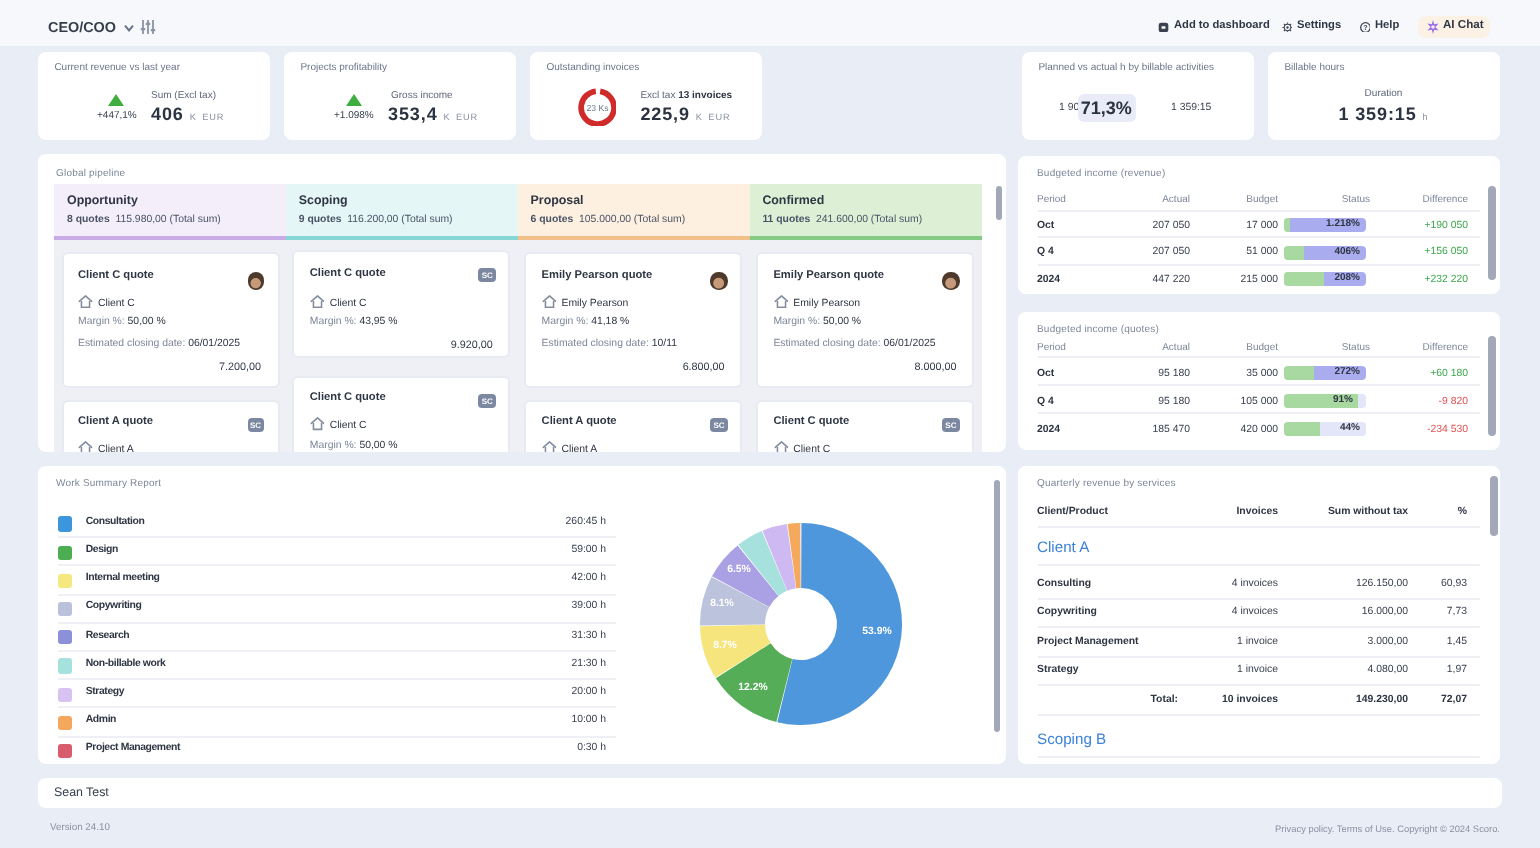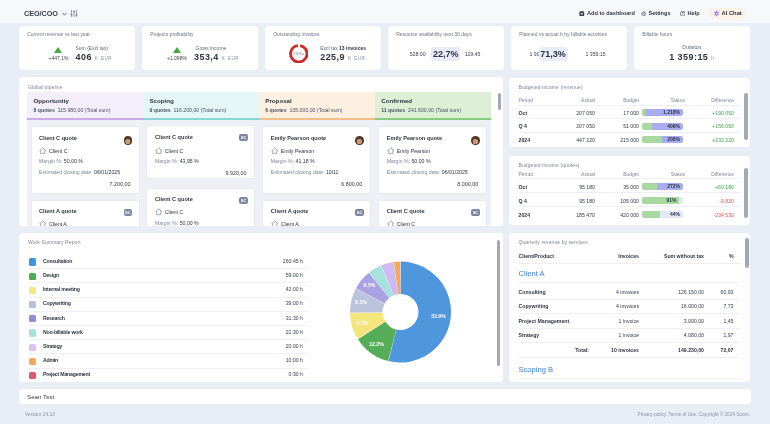--- a/index.html
+++ b/index.html
@@ -103,26 +103,20 @@
 <div class="card" style="left:264.5px;top:26px;width:116.5px;height:44px">
 <div class="kt">Outstanding invoices</div>
 <svg class="abs" style="left:24px;top:17.6px" width="19.6" height="19.6" viewBox="0 0 20 20">
 <circle cx="10" cy="10" r="8.4" fill="none" stroke="#cf2b2b" stroke-width="2.9" stroke-dasharray="50.2 2.6" transform="rotate(-81 10 10)"></circle>
 <text x="10" y="11.6" font-size="4.4" fill="#6b7689" text-anchor="middle" font-family="Liberation Sans">23 Ks</text>
       </svg>
 <div class="klbl" style="left:55.7px;top:19px">Excl tax <b style="color:#2e3543">13 invoices</b></div>
 <div class="kval" style="left:55.7px;top:26.7px">225,9 <span class="kunit">K  EUR</span></div>
 </div>
 
-<div class="card" style="left:387.5px;top:26px;width:116.5px;height:44px">
-<div class="kt">Resource availability next 30 days</div>
-<div class="sm" style="left:22.2px;top:24.8px">528:00</div>
-<div class="pill" style="left:43.4px;top:20.9px;width:29.6px;height:14px">22,7%</div>
-<div class="sm" style="left:77.4px;top:24.8px">119:45</div>
-</div>
 
 <div class="card" style="left:510.5px;top:26px;width:116.5px;height:44px">
 <div class="kt">Planned vs actual h by billable activities</div>
 <div class="sm" style="left:19px;top:24.8px">1 907:20</div>
 <div class="pill" style="left:28px;top:20.9px;width:29.2px;height:14px">71,3%</div>
 <div class="sm" style="left:75px;top:24.8px">1 359:15</div>
 </div>
 
 <div class="card" style="left:633.5px;top:26px;width:116.5px;height:44px">
 <div class="klbl" style="left:0;top:18.3px;width:116.5px;text-align:center">Duration</div>

